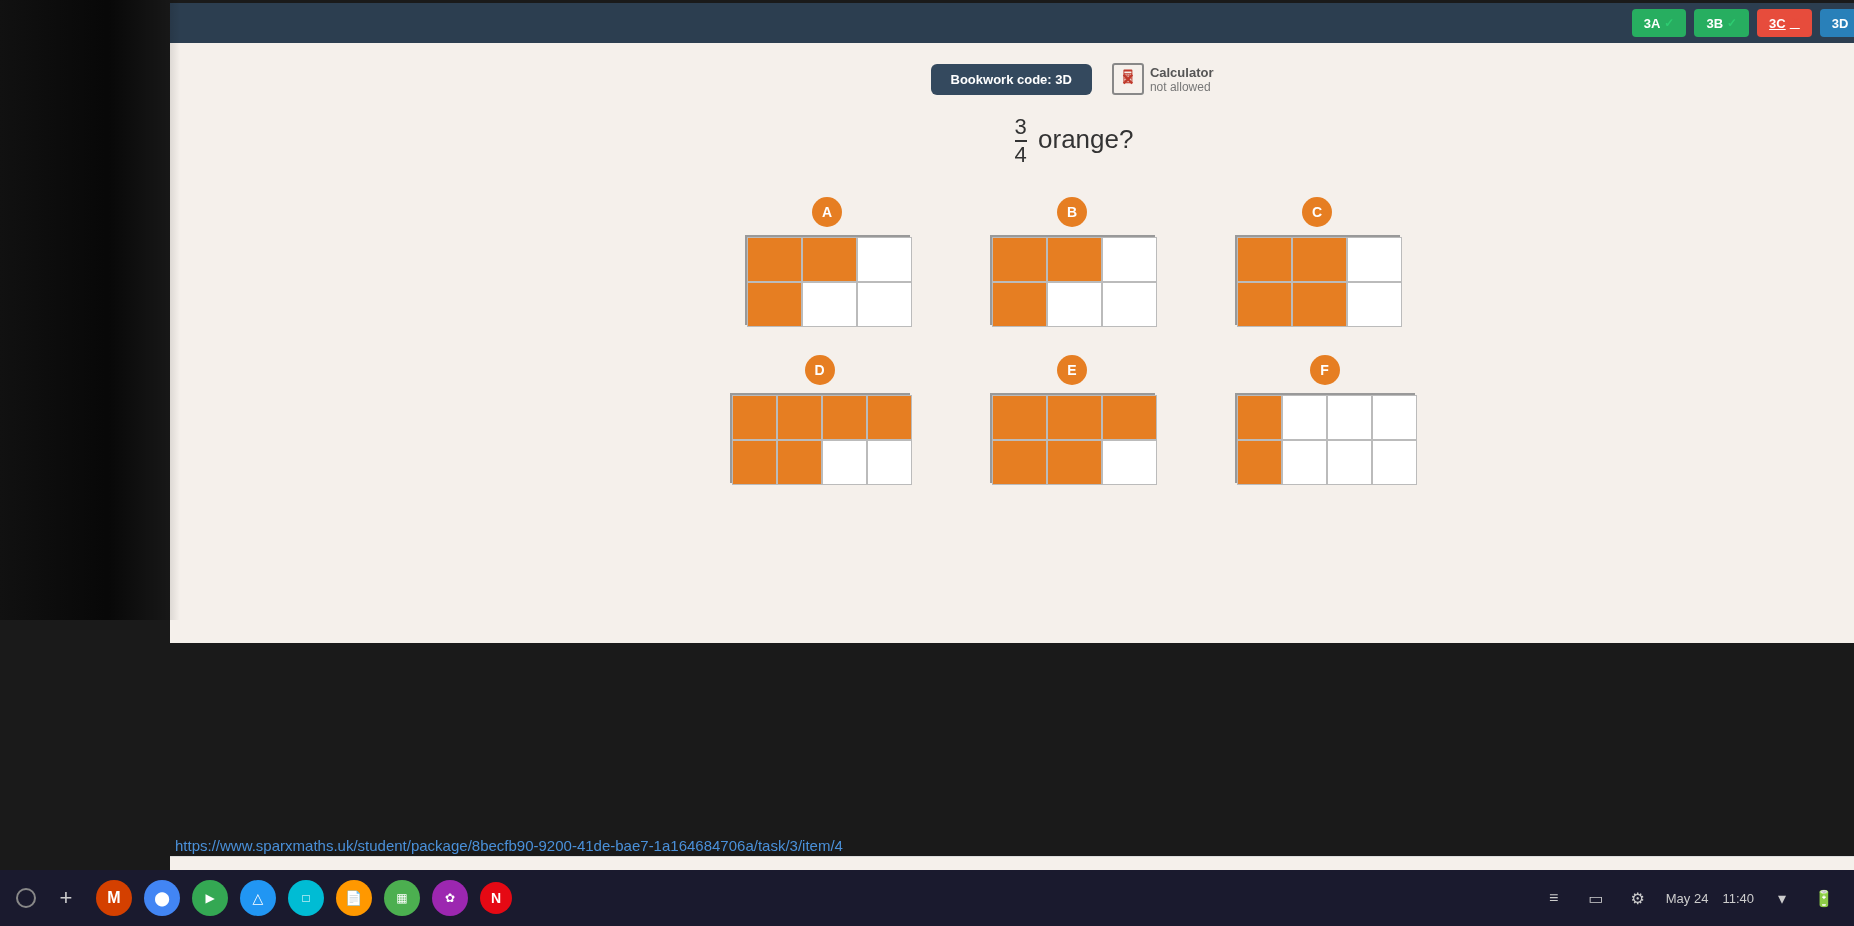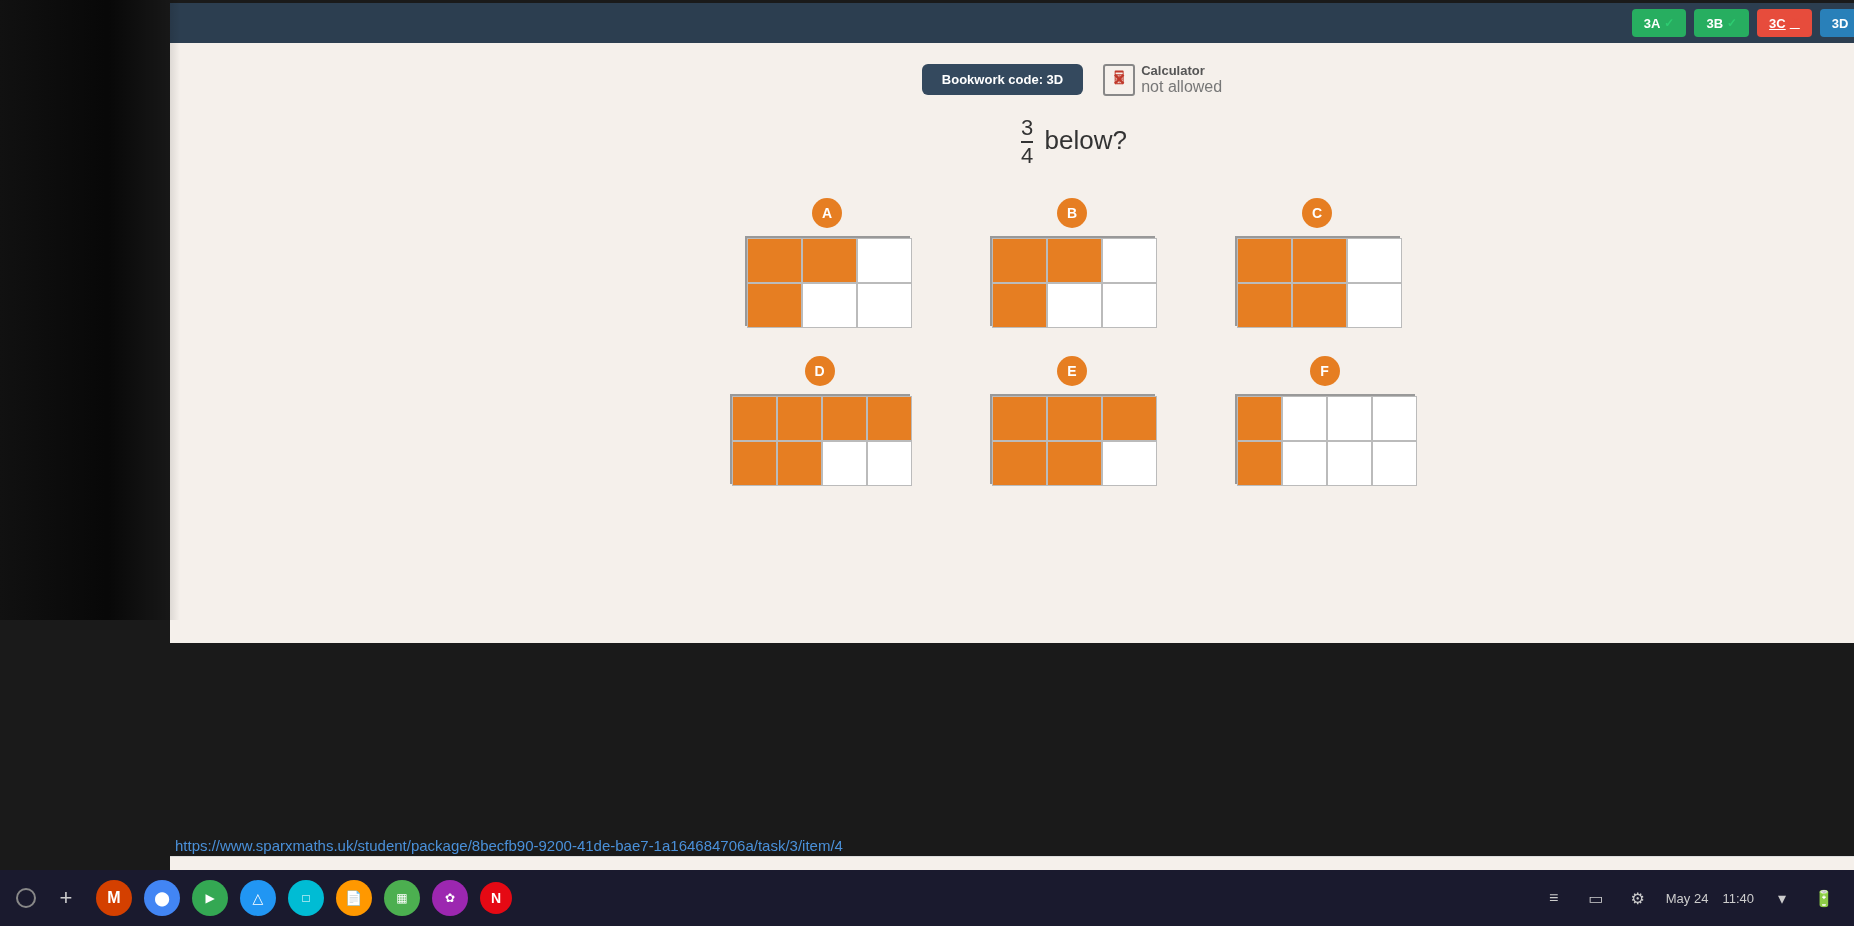--- a/index.html
+++ b/index.html
@@ -397,31 +397,31 @@
 
     <div class="bookwork-row">
       <div class="bookwork-code">Bookwork code: 3D</div>
       <div class="calculator-info">
         <div class="calc-icon">
           <span style="font-size:18px;">🖩</span>
           <span style="position:absolute;font-size:16px;font-weight:bold;color:#c0392b;">✕</span>
         </div>
         <div>
           <div style="font-weight:bold;font-size:13px;">Calculator</div>
-          <div style="font-size:16px;color:#777;">not allowed</div>
+          <div style="font-size:12px;color:#777;">not allowed</div>
         </div>
       </div>
     </div>
 
     <div class="question-text">
       <span class="fraction">
         <span class="fraction-num">3</span>
         <span class="fraction-den">4</span>
       </span>
-      <span>below?</span>
+      <span>orange?</span>
     </div>
 
     <div class="shapes-container">
 
       <div class="shapes-row">
 
         <div class="shape-wrapper">
           <div class="shape-label-circle">A</div>
           <div class="grid-shape shape-a">
             <div class="grid-cell cell-orange"></div>

